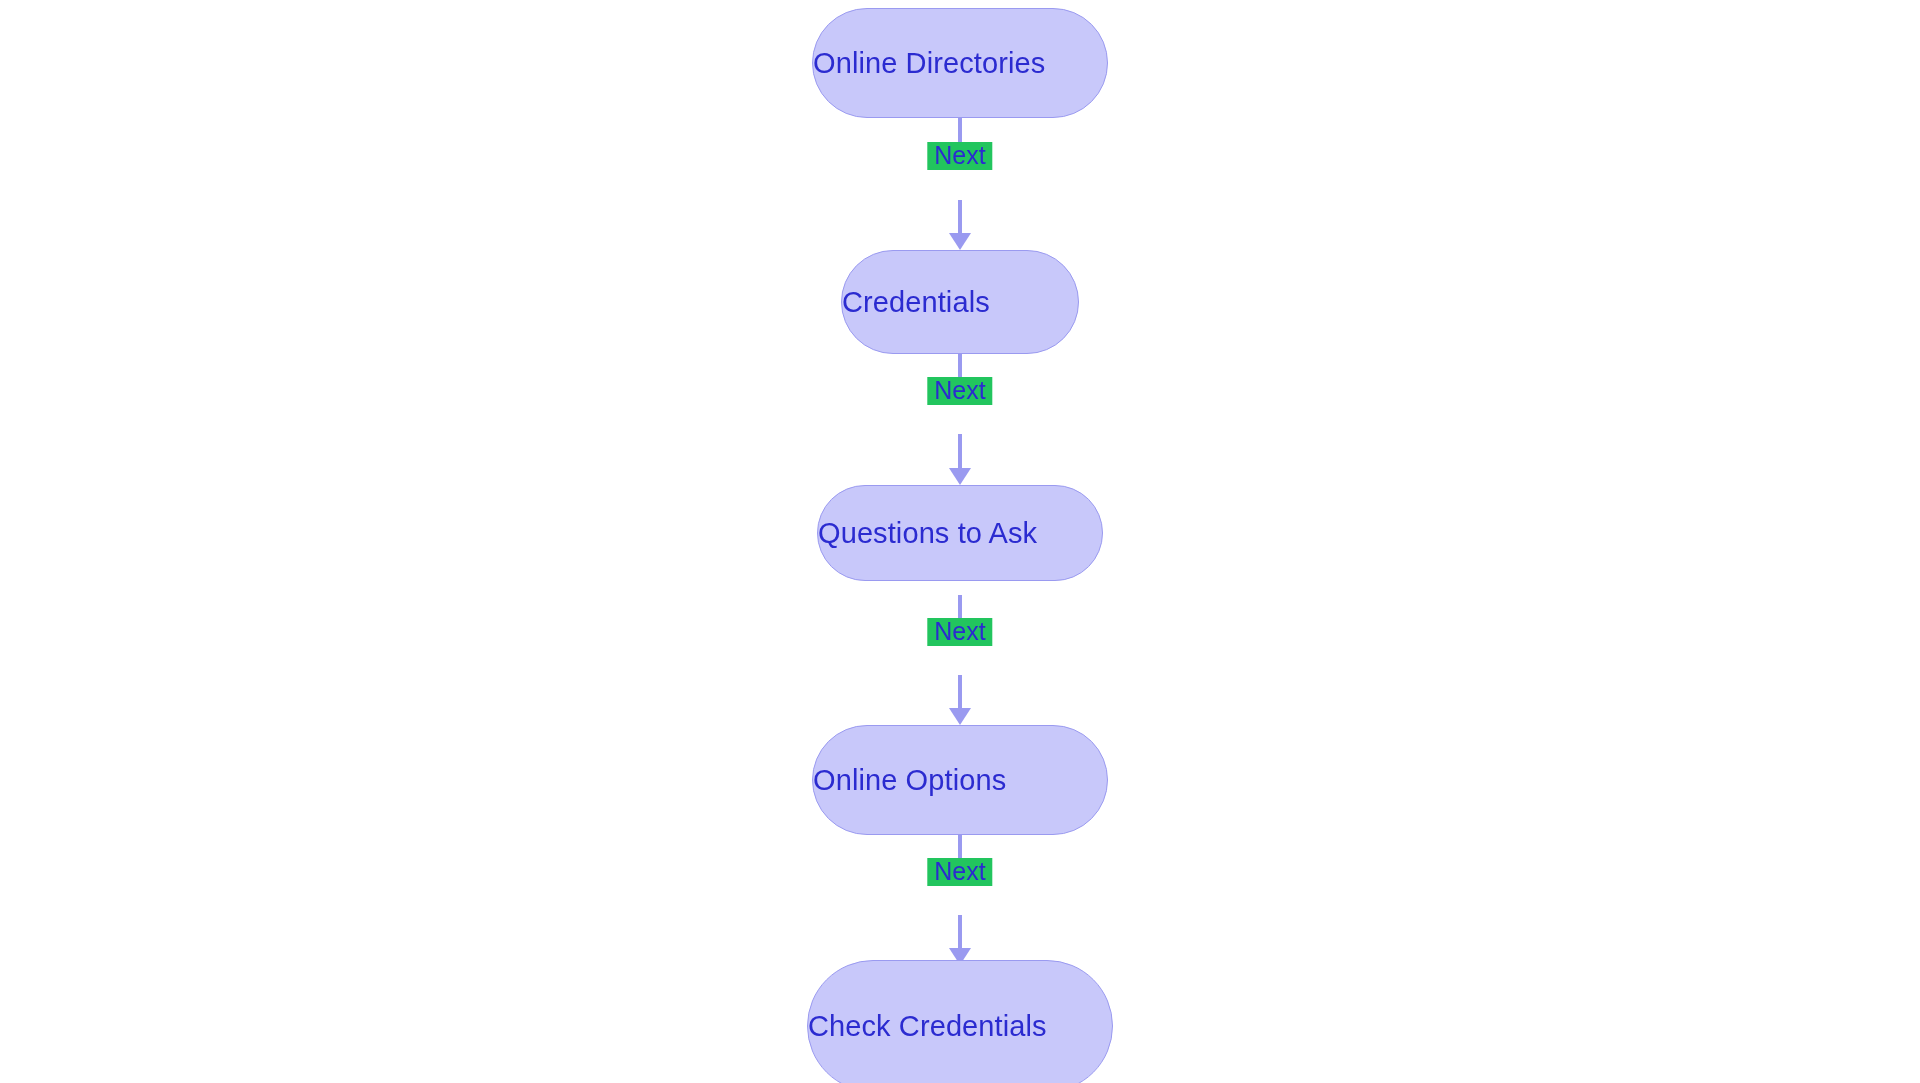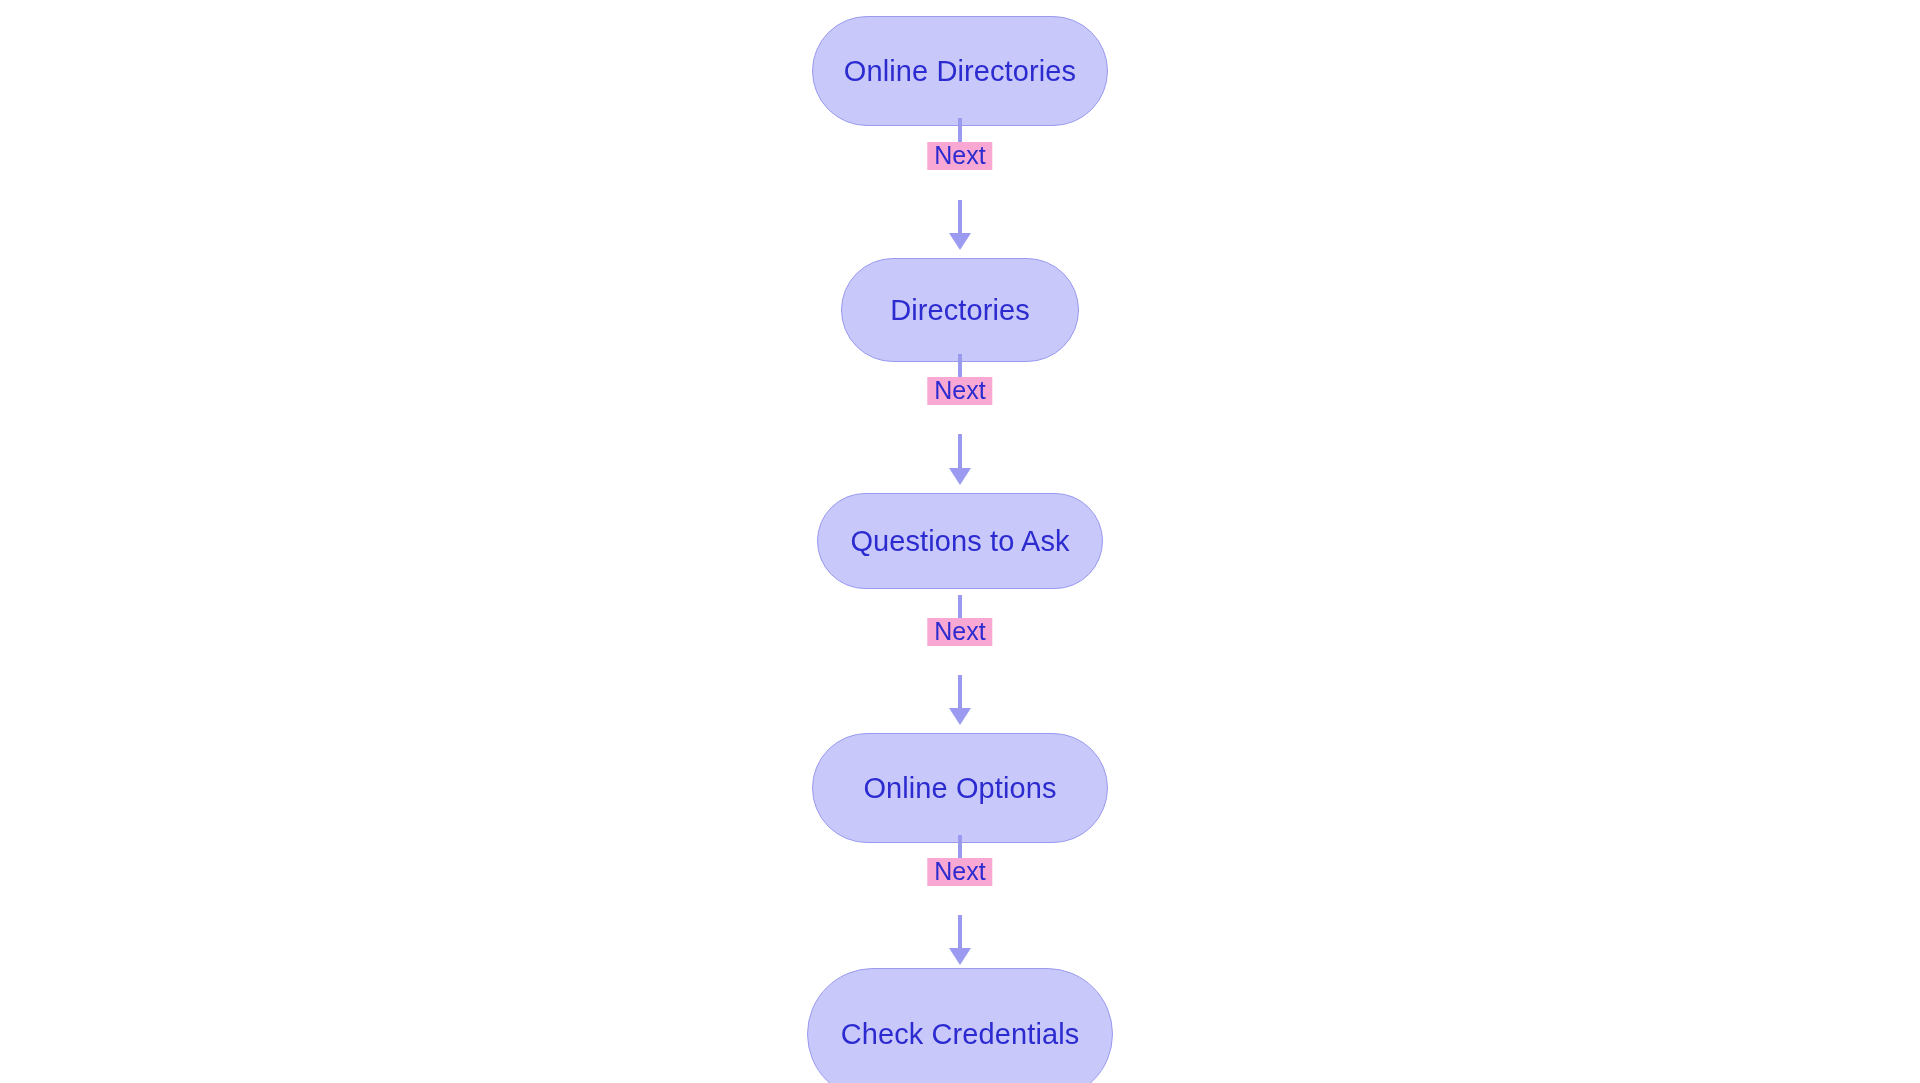--- a/index.html
+++ b/index.html
@@ -21,29 +21,27 @@
     height: 1083px;
     background: #ffffff;
   }
 
   
   .node {
     position: absolute;
     box-sizing: border-box;
     display: flex;
     align-items: center;
-    justify-content: center;
     background: #c8c8fa;
     border: 1.6px solid #9a9af0;
     border-radius: 999px;
     color: #2b2bd0;
     white-space: nowrap;
     transform: translateX(-50%);
     left: 960px;
-    margin-top: 8px;
   }
   .node-label {
     font-size: 29px;
     font-weight: 400;
     letter-spacing: 0.1px;
     color: #2b2bd0;
     line-height: 1;
     text-align: center;
   }
 
@@ -83,21 +81,21 @@
     border-right: 11px solid transparent;
     border-top: 17px solid #9a9af0;
   }
 
   .edge-label {
     position: absolute;
     left: 50%;
     transform: translateX(-50%);
     font-size: 25px;
     color: #2b2bd0;
-    background: #f9a8d4;
+    background: #22c55e;
     padding: 0 7px;
     line-height: 1.1;
     white-space: nowrap;
   }
 
   
   .edge-0 { top: 118px; height: 132px; }
   .edge-1 { top: 354px; height: 131px; }
   .edge-2 { top: 595px; height: 130px; }
   .edge-3 { top: 835px; height: 130px; }
@@ -128,21 +126,21 @@
   </div>
 
   <div class="edge edge-0">
     <div class="edge-line seg-top"></div>
     <div class="edge-label">Next</div>
     <div class="edge-line seg-bottom"></div>
     <div class="edge-arrow"></div>
   </div>
 
   <div class="node node-1">
-    <span class="node-label">Directories</span>
+    <span class="node-label">Credentials</span>
   </div>
 
   <div class="edge edge-1">
     <div class="edge-line seg-top"></div>
     <div class="edge-label">Next</div>
     <div class="edge-line seg-bottom"></div>
     <div class="edge-arrow"></div>
   </div>
 
   <div class="node node-2">

